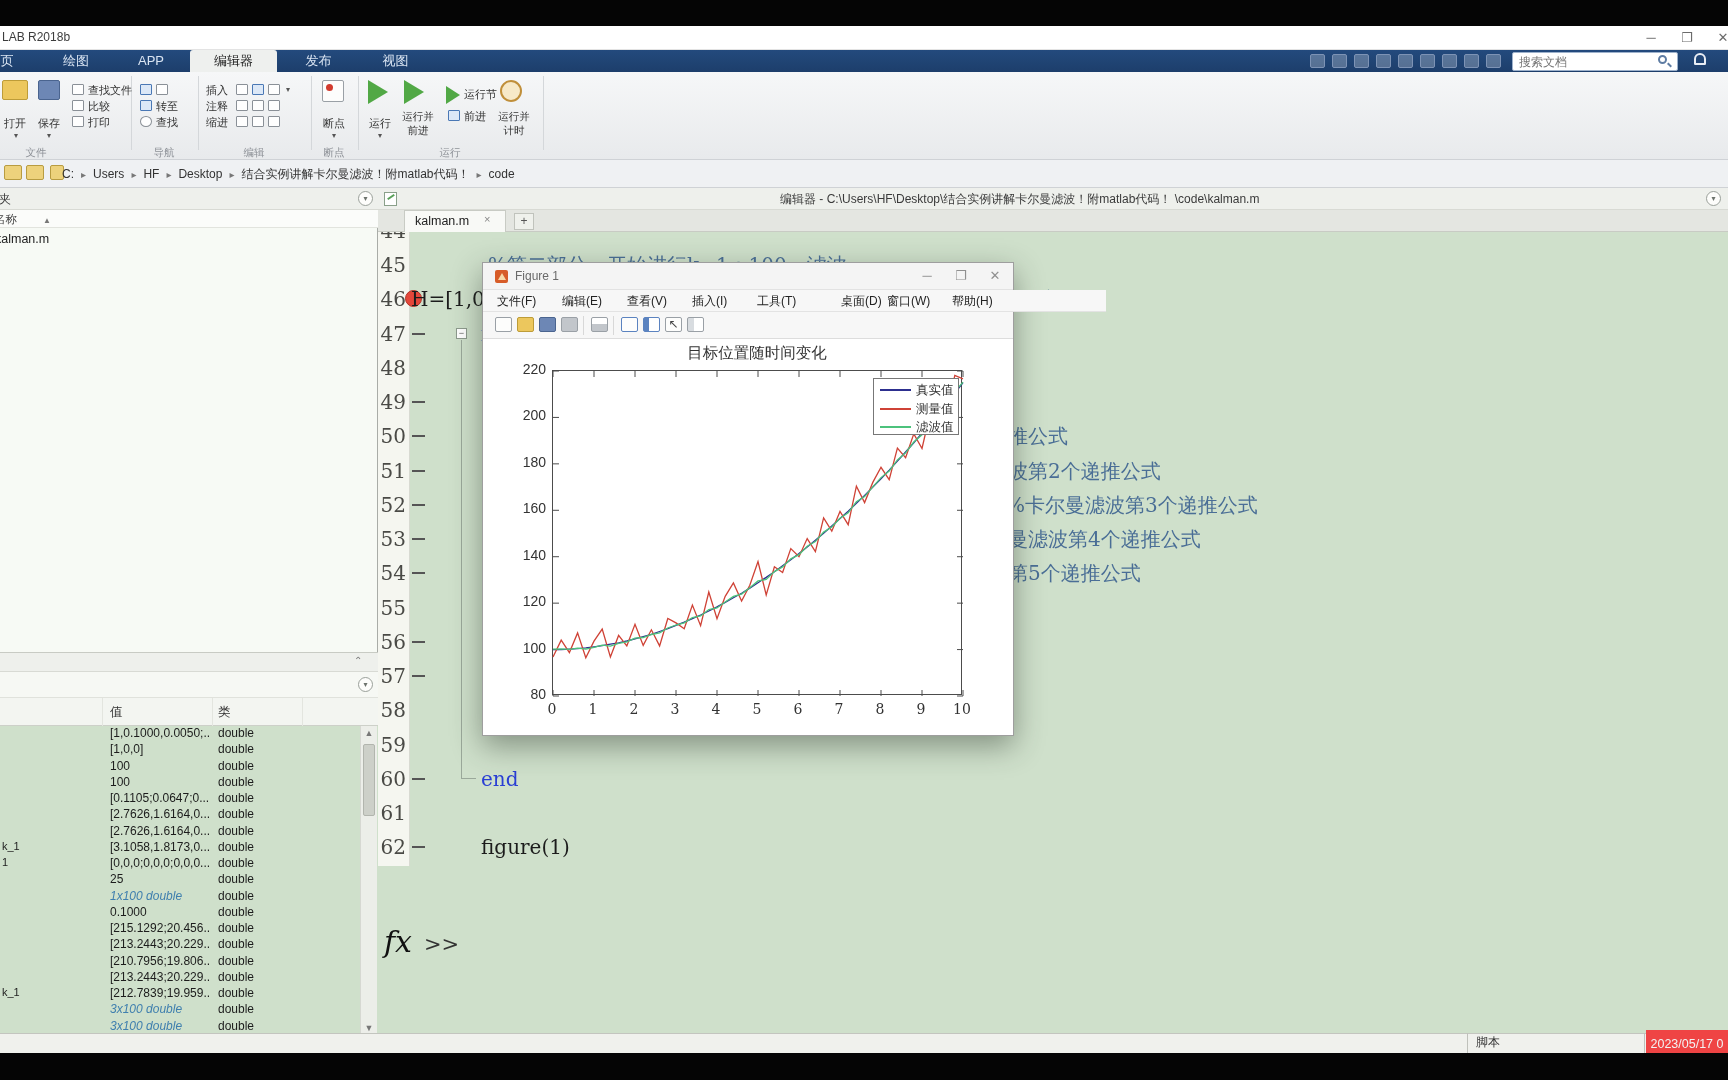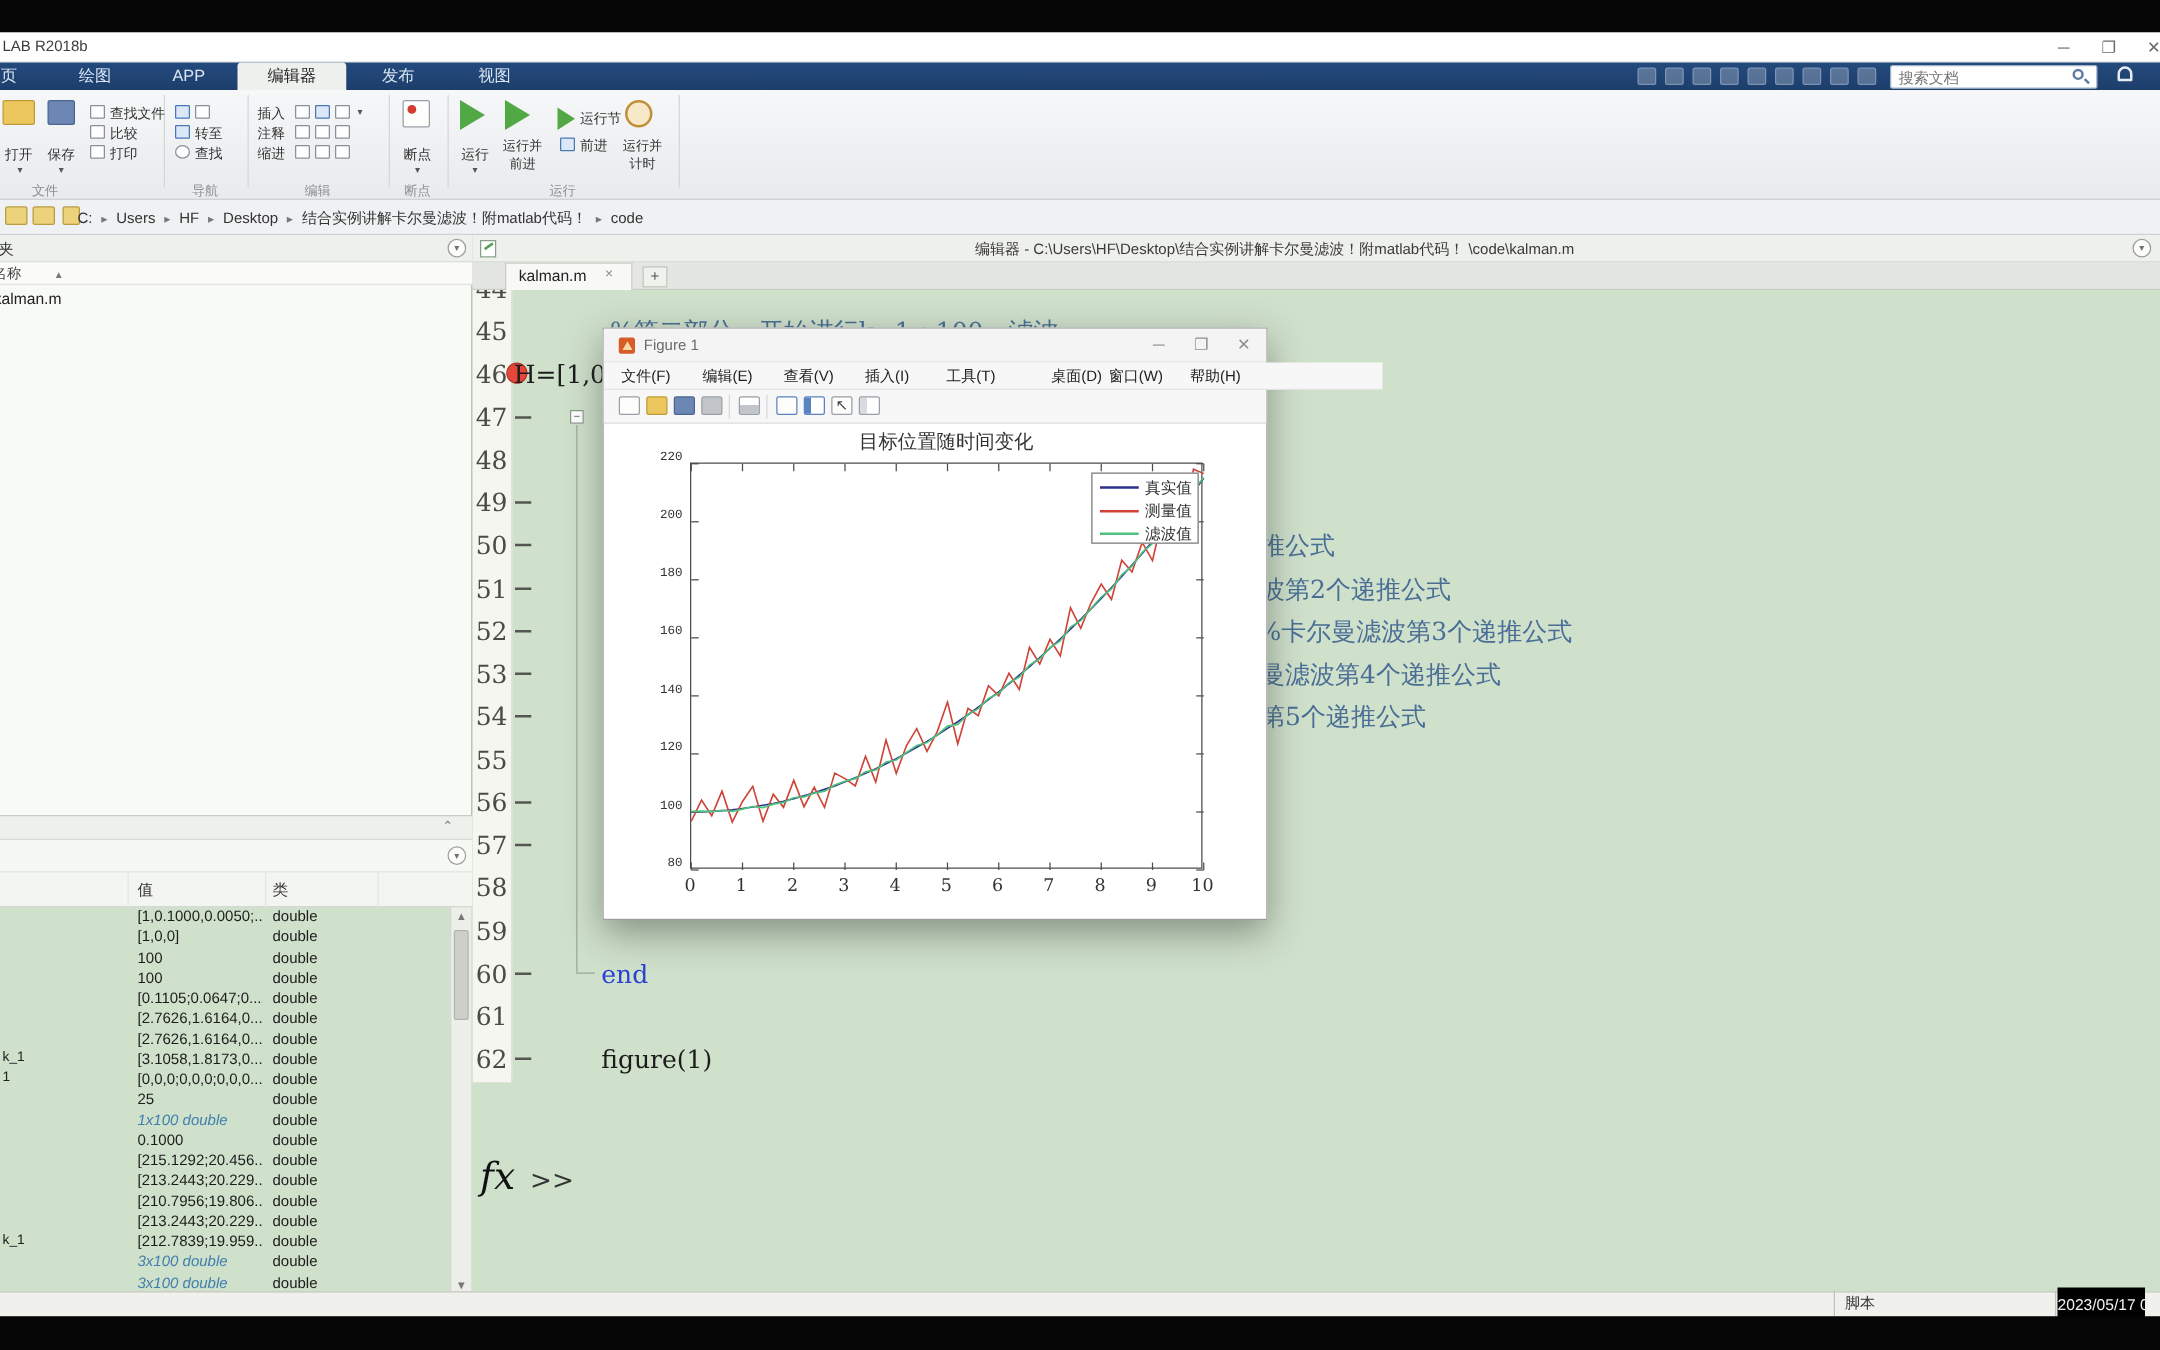--- a/index.html
+++ b/index.html
@@ -119,21 +119,21 @@
   #cmd-body{left:378px;top:884px;width:1350px;height:149px;background:#cfe0cb}
   #cmd-history{left:428px;top:898px;font-family:"DejaVu Serif",serif;font-size:20px;color:#111;white-space:pre}
   #cmd-history .lnk{color:#0f62c4;text-decoration:underline;padding-right:14px}
   #cmd-fx{left:384px;top:924px;font-family:"DejaVu Serif",serif;font-style:italic;font-size:30px;color:#111}
   #cmd-prompt{left:424px;top:932px;font-family:"DejaVu Serif",serif;font-size:21px;color:#333}
 
   
   #statusbar{left:0;top:1033px;width:1728px;height:20px;background:#f0f1ed;border-top:1px solid #c3c5bf}
   #sb-script-box{left:1467px;top:1033px;width:178px;height:20px;border-left:1px solid #bfc1bb;
     border-right:1px solid #bfc1bb;font-size:12px;color:#333;line-height:19px;padding-left:8px}
-  #sb-date{left:1646px;top:1030px;width:70px;height:28px;background:#000000;color:#f2f2f2;
+  #sb-date{left:1646px;top:1030px;width:82px;height:28px;background:#ef4444;color:#f2f2f2;
     font-size:12.5px;line-height:28px;text-align:center;white-space:nowrap;overflow:hidden}
   #bottom-black{left:0;top:1053px;width:1728px;height:27px;background:#050505}
 
   
   #figure-window{left:482px;top:262px;width:532px;height:474px;background:#fff;
     border:1px solid #9e9e9e;box-shadow:0 10px 28px rgba(40,50,40,.45)}
   #fig-titlebar{position:absolute;left:0;top:0;width:530px;height:27px;background:#f4f4f4;
     border-bottom:1px solid #e2e2e2}
   #fig-icon{position:absolute;left:12px;top:7px;width:13px;height:13px;background:#d75c28;border-radius:2px}
   #fig-icon::after{content:"";position:absolute;left:3px;top:3px;border-left:4px solid transparent;
@@ -144,22 +144,22 @@
     border-bottom:1px solid #e3e3e3}
   .fmenu{position:absolute;top:3px;font-size:12px;color:#222}
   #fig-toolbar{position:absolute;left:0;top:49px;width:530px;height:27px;background:#f7f7f7;
     border-bottom:1px solid #ddd}
   .ftool{position:absolute;top:5px;width:17px;height:15px;border:1px solid #9aa0a6;background:#fdfdfc;
     border-radius:2px;font-size:12px;line-height:13px;text-align:center;color:#444}
   .ftool.sep{border:none;background:#d8d8d8;width:1px;height:19px;top:4px;border-radius:0}
   #axes-box{position:absolute;left:69px;top:107px;width:410px;height:325px;border:1px solid #4c4c4c}
   #plot-title{position:absolute;left:69px;top:80px;width:410px;text-align:center;
     font-family:"DejaVu Serif",serif;font-size:15.5px;color:#333}
-  .ytick-lbl{position:absolute;width:38px;text-align:right;font-family:Liberation Mono, monospace;
-    font-size:10px;color:#333}
+  .ytick-lbl{position:absolute;width:38px;text-align:right;font-family:Liberation Sans, sans-serif;
+    font-size:14px;color:#333}
   .xtick-lbl{position:absolute;width:24px;text-align:center;font-family:"DejaVu Serif",serif;
     font-size:14px;color:#333}
   #legend{position:absolute;left:390px;top:115px;width:86px;height:57px;background:#fff;
     border:1px solid #777}
   .leg-row{position:absolute;left:0;width:86px;height:18px}
   .leg-line{position:absolute;left:6px;top:9px;width:31px;height:2px}
   .leg-lbl{position:absolute;left:42px;top:2px;font-family:"DejaVu Serif",serif;font-size:12.5px;color:#333}
 </style>
 </head>
 <body>

